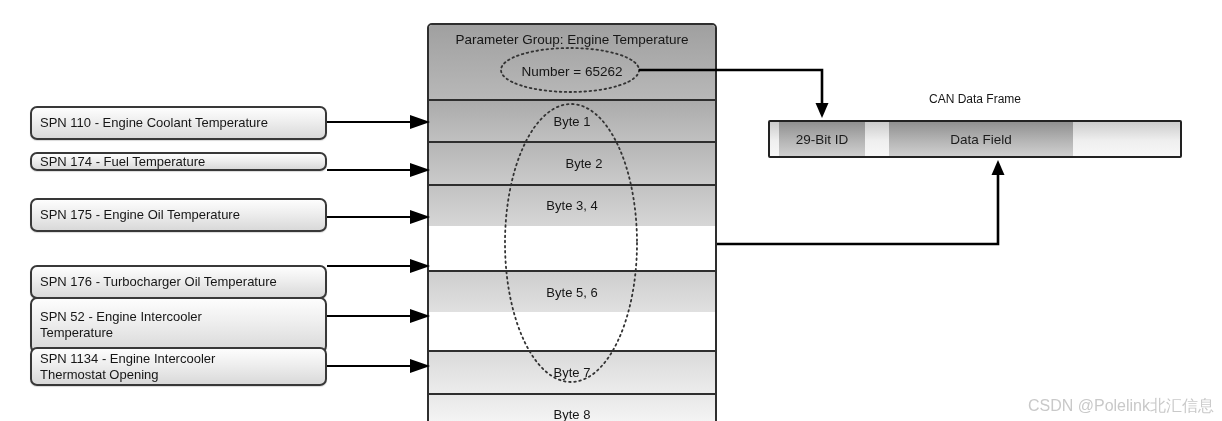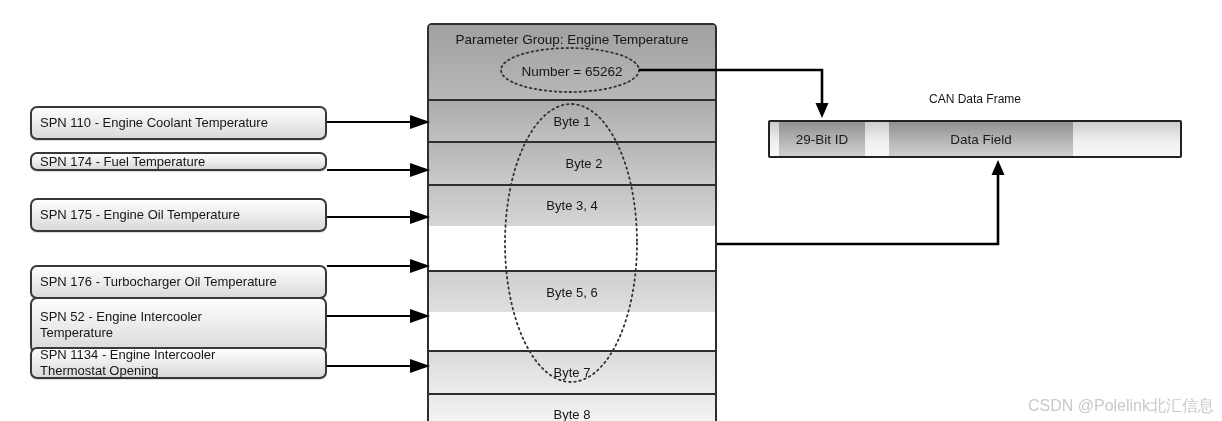--- a/index.html
+++ b/index.html
@@ -101,21 +101,21 @@
   <div class="spn-box" style="top:198px;height:34px;">
     <span>SPN 175 - Engine Oil Temperature</span>
   </div>
   <div class="spn-box" style="top:248px;height:34px;margin-top:17px;">
     <span>SPN 176 - Turbocharger Oil Temperature</span>
   </div>
   <div class="spn-box" style="top:297px;height:56px;">
     <span>SPN 52 - Engine Intercooler
 Temperature</span>
   </div>
-  <div class="spn-box" style="top:347px;height:32px;">
+  <div class="spn-box" style="top:347px;height:39px;">
     <span>SPN 1134 - Engine Intercooler
 Thermostat Opening</span>
   </div>
 
   <div id="pgn-table">
     <div id="pgn-header">
       <div id="pgn-title">Parameter Group: Engine Temperature</div>
       <div id="pgn-number">Number = 65262</div>
     </div>
     <div class="pgn-row row-0">

